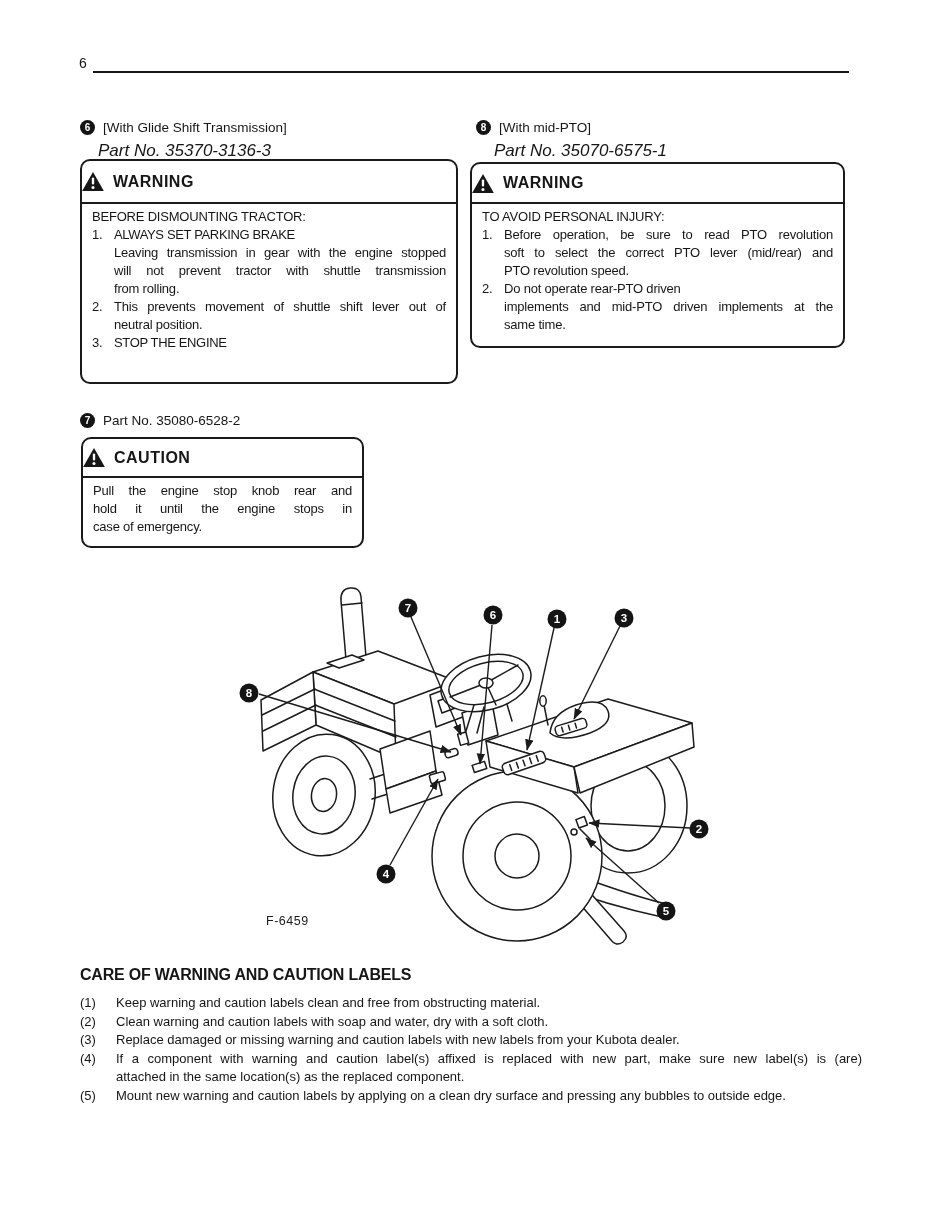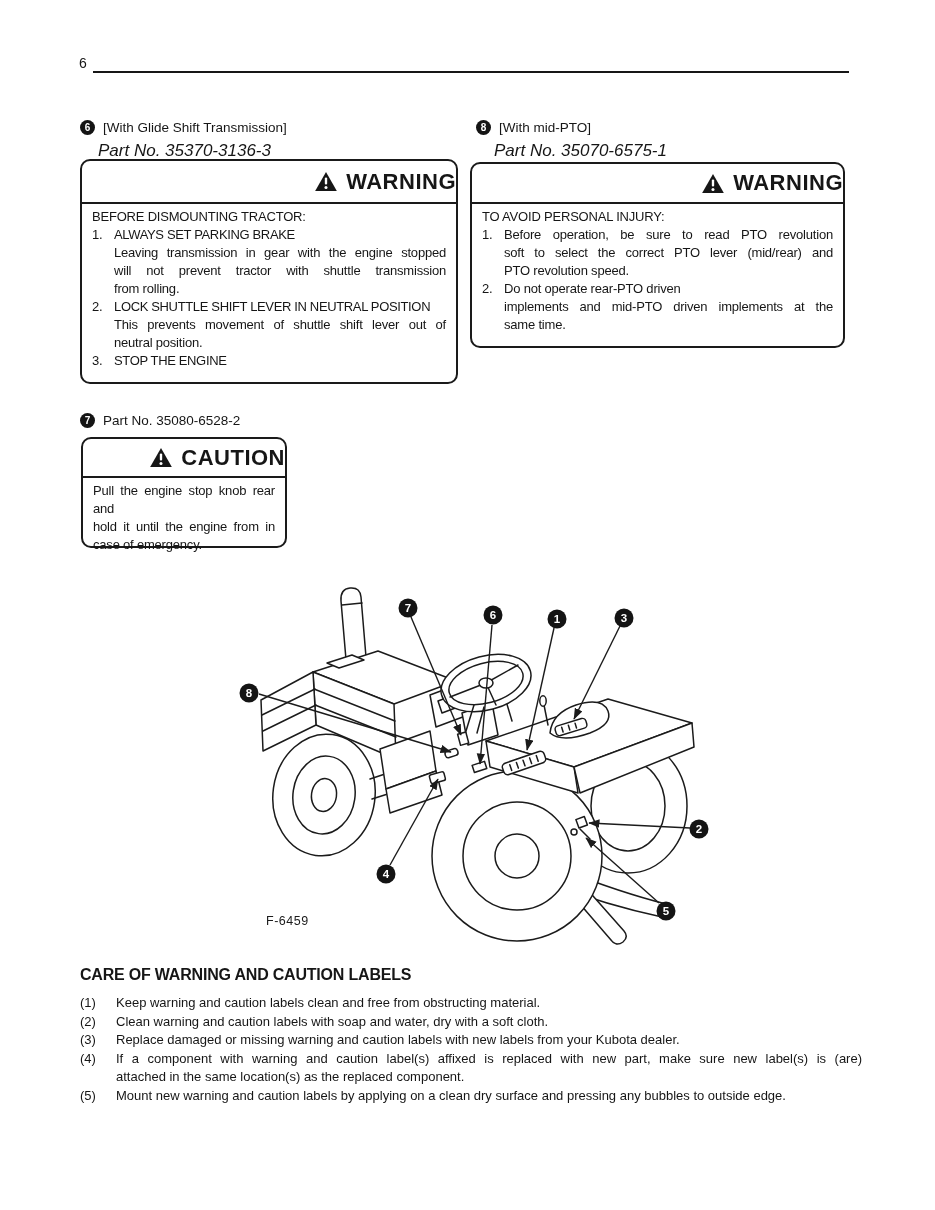--- a/index.html
+++ b/index.html
@@ -19,22 +19,22 @@
     width:15px; height:15px; border-radius:50%; background:#141414; color:#fff;
     font-size:10px; font-weight:bold; display:inline-flex; align-items:center;
     justify-content:center; flex:none; line-height:1;
   }
 
   .wbox {
     border:2px solid #1a1a1a; border-radius:10px; background:#fff;
     box-sizing:border-box;
   }
   .whead {
-    display:flex; align-items:center; justify-content:flex-end; gap:9px;
-    border-bottom:2px solid #1a1a1a; font-weight:bold; font-size:22px;
+    display:flex; align-items:center; justify-content:flex-start; gap:9px;
+    border-bottom:2px solid #1a1a1a; font-weight:bold; font-size:16px;
     letter-spacing:0.5px;
   }
   .whead svg { width:22px; height:19px; flex:none; }
   .wbody { padding:4px 10px 0 10px; font-size:13px; line-height:18px; letter-spacing:-0.2px; }
   .tline { min-height:18px; }
   .j { text-align:justify; text-align-last:justify; }
   .c { text-align:left; }
   .item { display:flex; }
   .inum { width:22px; flex:none; }
   .itxt { flex:1; min-width:0; }
@@ -85,21 +85,20 @@
         <div class="itxt">
           <div class="tline head">ALWAYS SET PARKING BRAKE</div>
           <div class="tline j">Leaving transmission in gear with the engine stopped</div>
           <div class="tline j">will not prevent tractor with shuttle transmission</div>
           <div class="tline">from rolling.</div>
         </div>
       </div>
       <div class="item">
         <div class="inum">2.</div>
         <div class="itxt">
-          <div class="tline head">LOCK SHUTTLE SHIFT LEVER IN NEUTRAL POSITION</div>
           <div class="tline j">This prevents movement of shuttle shift lever out of</div>
           <div class="tline">neutral position.</div>
         </div>
       </div>
       <div class="item">
         <div class="inum">3.</div>
         <div class="itxt">
           <div class="tline head">STOP THE ENGINE</div>
         </div>
       </div>
@@ -140,32 +139,32 @@
         </div>
       </div>
     </div>
   </div>
 
   <div class="abs hrow" style="left:80px;top:413px;">
     <span class="mk">7</span>
     <span>Part No. 35080-6528-2</span>
   </div>
 
-  <div class="abs wbox" style="left:81px;top:437px;width:206px;height:111px;">
+  <div class="abs wbox" style="left:81px;top:437px;width:283px;height:111px;">
     <div class="whead" style="height:37px;">
       <svg viewBox="0 0 24 21">
         <path d="M12 0 L24 21 H0 Z" fill="#161616"></path>
         <rect x="10.7" y="6" width="2.6" height="7.8" rx="1.2" fill="#fff"></rect>
         <circle cx="12" cy="17.1" r="1.7" fill="#fff"></circle>
       </svg>
       <span>CAUTION</span>
     </div>
     <div class="wbody">
       <div class="tline j">Pull the engine stop knob rear and</div>
-      <div class="tline j">hold it until the engine from in</div>
+      <div class="tline j">hold it until the engine stops in</div>
       <div class="tline">case of emergency.</div>
     </div>
   </div>
 
   <div class="abs figwrap">
     <svg viewBox="0 0 480 372">
       <defs>
         <marker id="ah" markerWidth="9" markerHeight="8" refX="7.5" refY="3" orient="auto">
           <path d="M0,0 L8,3 L0,6 Z" fill="#1b1b1b"></path>
         </marker>

